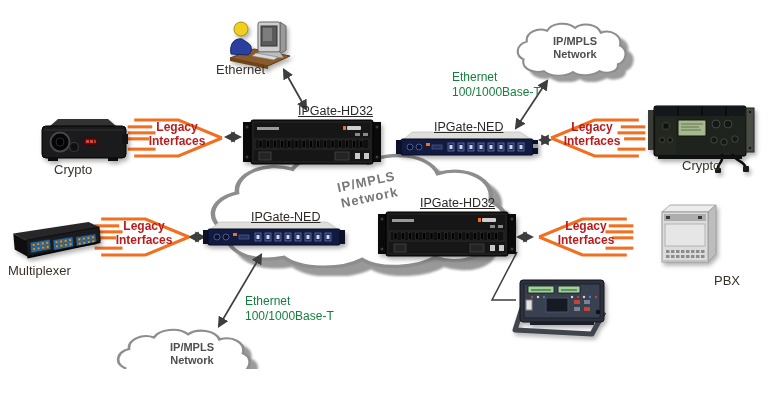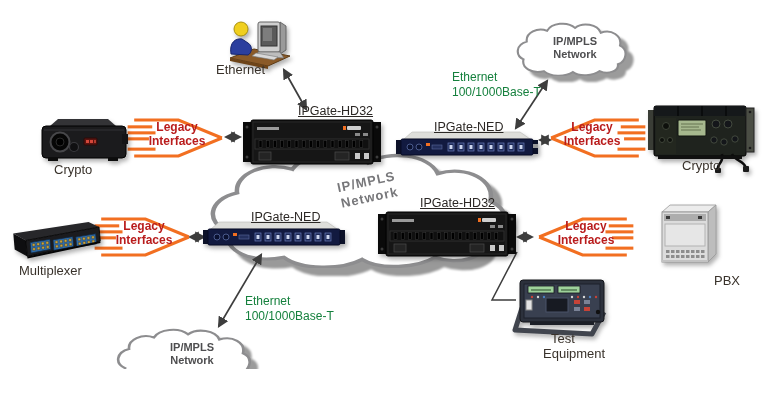--- a/index.html
+++ b/index.html
@@ -334,21 +334,21 @@
           <rect x="81.2" y="23.7" width="2.6" height="2.6"></rect>
           <rect x="85.8" y="23.4" width="2.6" height="2.6"></rect>
         <rect x="72" y="28.5" width="2.6" height="2.6"></rect>
           <rect x="76.6" y="28.2" width="2.6" height="2.6"></rect>
           <rect x="81.2" y="27.9" width="2.6" height="2.6"></rect>
           <rect x="85.8" y="27.6" width="2.6" height="2.6"></rect>
       </g>
       <polygon points="20,38 94,29 94,31 20,40" fill="#050506"></polygon>
     </g>
   </svg>
-  <div class="lbl" style="left:19px;top:263px">Multiplexer</div>
+  <div class="lbl" style="left:8px;top:263px">Multiplexer</div>
 
   <svg class="abs dev" style="left:648px;top:96px;width:112px;height:78px" viewBox="0 0 112 78">
     <rect x="0" y="14" width="6" height="40" fill="#3a3d36"></rect>
     <rect x="6" y="10" width="92" height="50" rx="2" fill="#1f231e" stroke="#000"></rect>
     <rect x="6" y="10" width="92" height="10" fill="#15181a"></rect>
     <path d="M30,10 v10 M54,10 v10 M78,10 v10" stroke="#000" stroke-width="1"></path>
     <rect x="8" y="22" width="20" height="36" fill="#23271f"></rect>
     <circle cx="18" cy="30" r="3.5" fill="#0e100c" stroke="#3e4438"></circle>
     <circle cx="14" cy="44" r="2.5" fill="#0e100c" stroke="#3e4438"></circle>
       <circle cx="22" cy="44" r="2.5" fill="#0e100c" stroke="#3e4438"></circle>
@@ -419,24 +419,20 @@
     </g>
     <rect x="16" y="26" width="6" height="10" fill="#e4e4e4" stroke="#888"></rect>
     <rect x="36" y="24" width="22" height="14" fill="#171a22" stroke="#4a5268"></rect>
     <rect x="64" y="26" width="6" height="4" fill="#c64338"></rect>
       <rect x="74" y="26" width="6" height="4" fill="#7a8296"></rect>
     <rect x="64" y="33" width="6" height="4" fill="#7a8296"></rect>
       <rect x="74" y="33" width="6" height="4" fill="#c64338"></rect>
     <circle cx="88" cy="38" r="2.2" fill="#111"></circle>
     <rect x="20" y="48" width="64" height="3" fill="#1c1f27"></rect>
   </svg>
-  <div class="lbl" style="left:543px;top:331px">
-    <span style="display:block;padding-left:8px">Test</span>
-    <span style="display:block">Equipment</span>
-  </div>
 
   <div class="lbl eth" style="left:452px;top:70px;width:96px">
     <span>Ethernet</span><br><span>100/1000Base-T</span>
   </div>
   <div class="lbl eth" style="left:245px;top:294px;width:96px">
     <span>Ethernet</span><br><span>100/1000Base-T</span>
   </div>
 
 </div>
 

